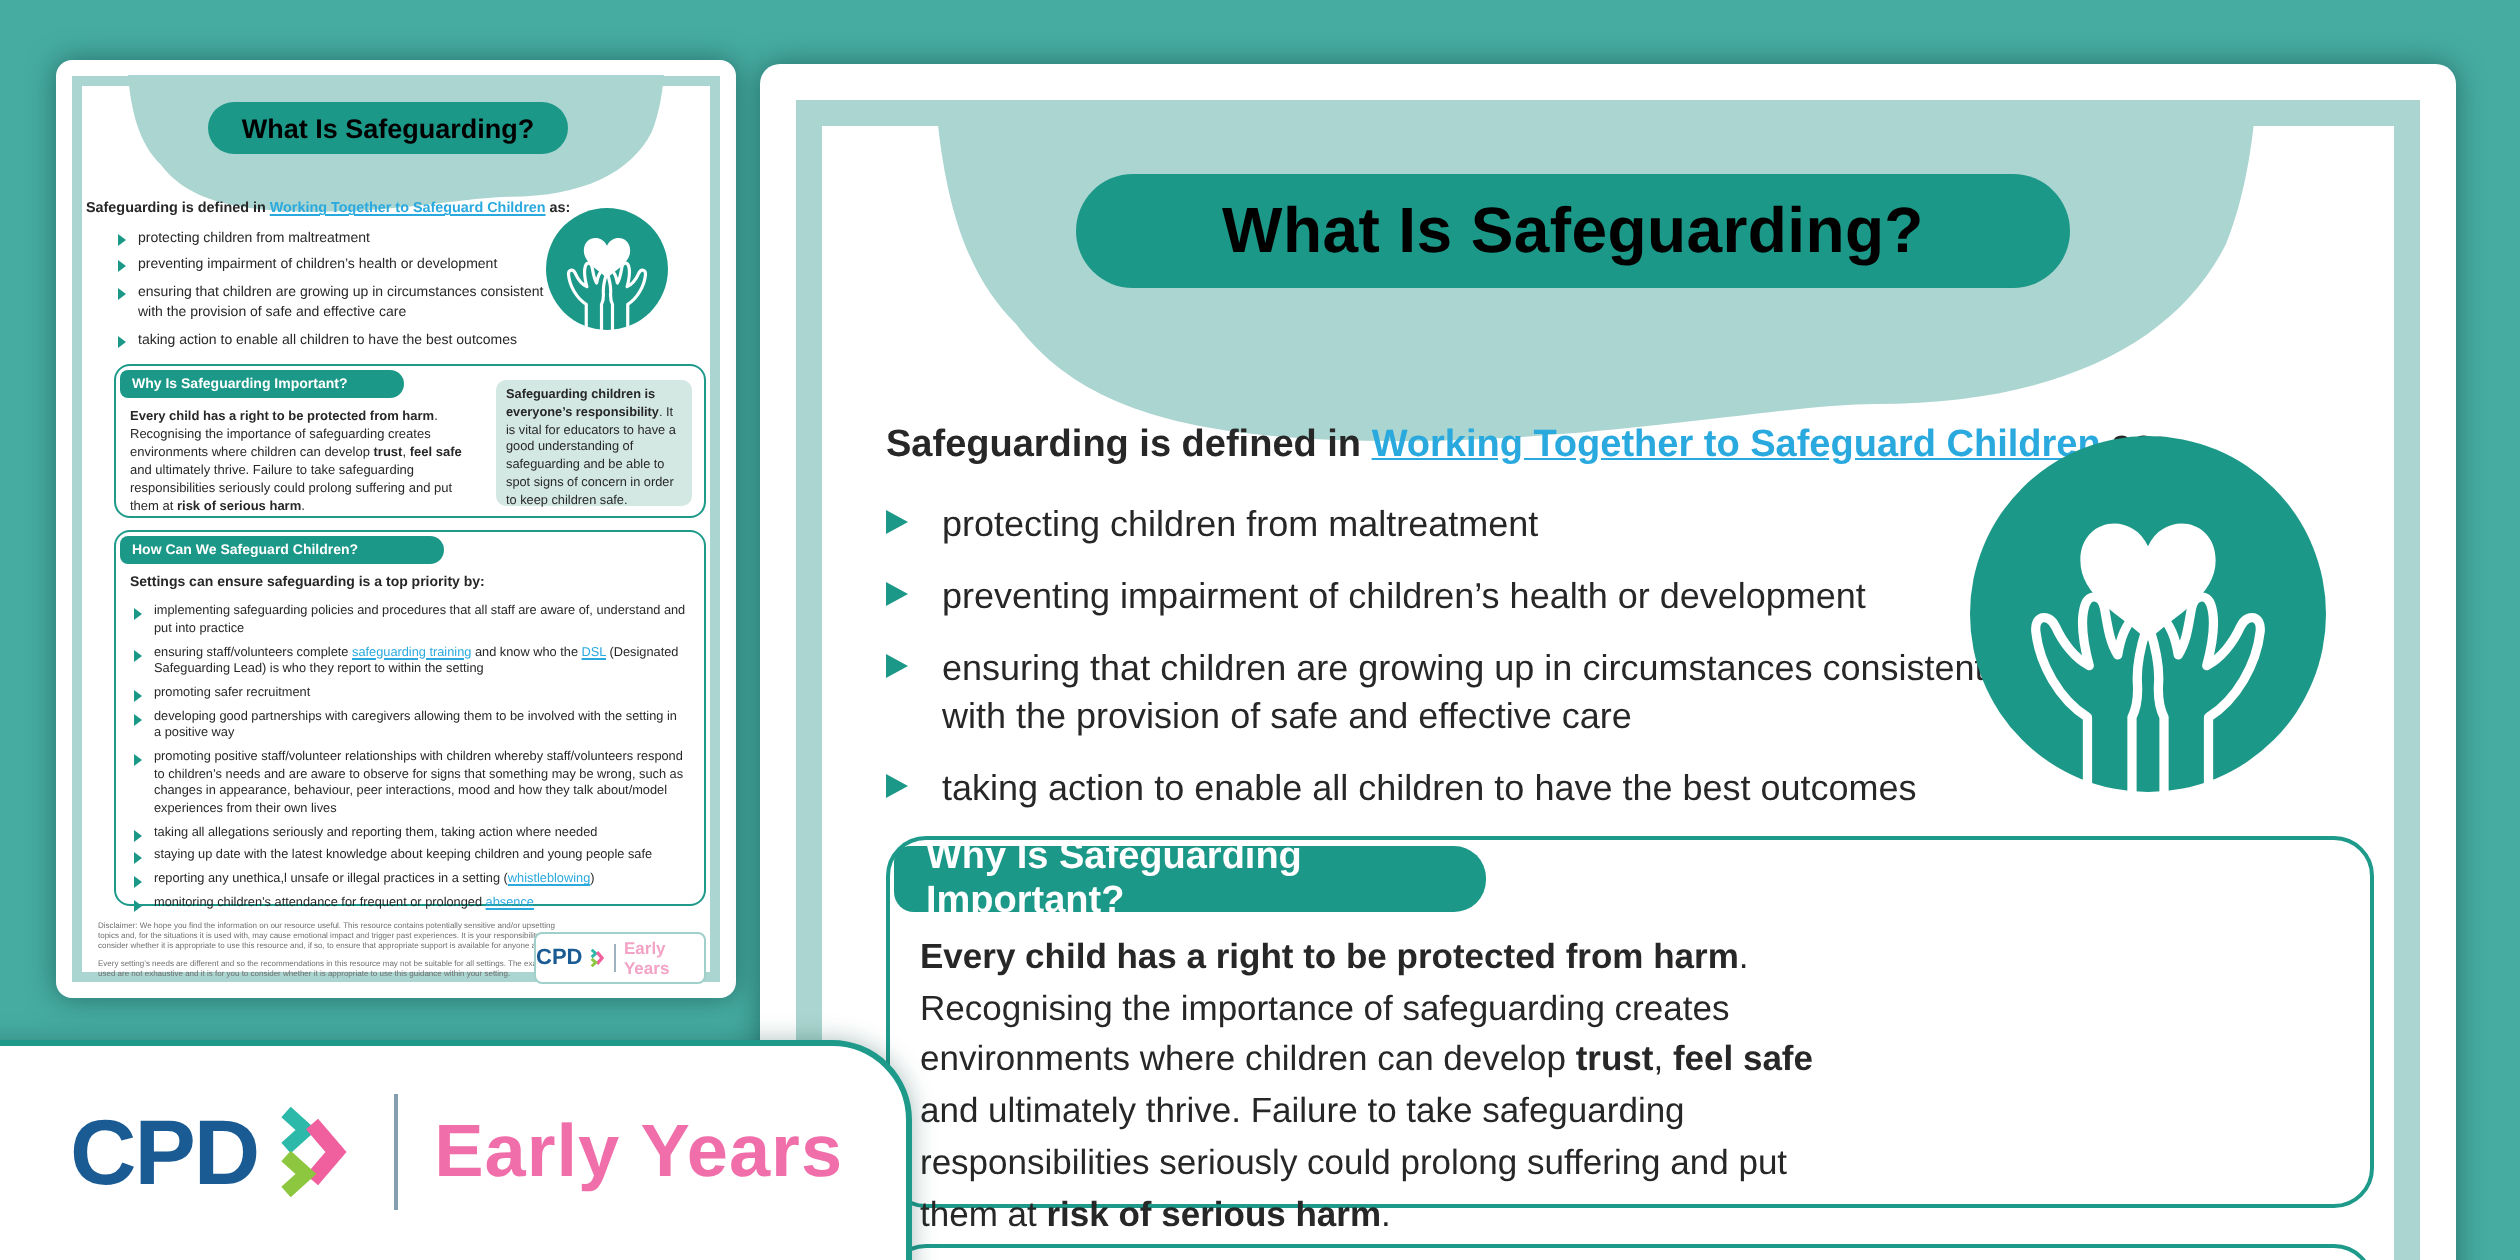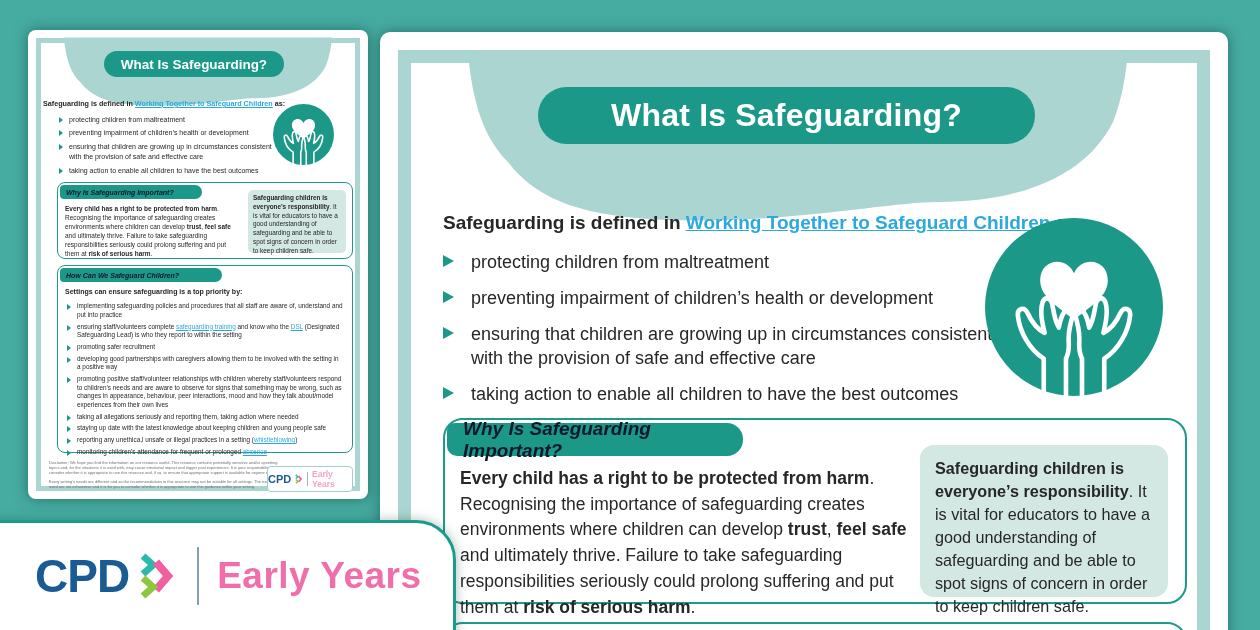--- a/index.html
+++ b/index.html
@@ -12,38 +12,38 @@
   body{font-family:"Liberation Sans", sans-serif; color:var(--ink);}
   .stage{position:relative;width:1260px;height:630px;background:var(--bg);overflow:hidden;}
 
   .page{position:absolute;background:#fff;box-shadow:0 0 14px rgba(13,62,58,.55);overflow:hidden;}
   .frame{position:absolute;pointer-events:none;border-style:solid;border-color:var(--light);}
 
   
   .main-page{left:380px;top:32px;width:848px;height:640px;border-radius:10px;}
   .main-page .frame{inset:18px;border-width:13px;}
   .blob{position:absolute;}
-  .pill{position:absolute;background:var(--teal);display:flex;align-items:center;justify-content:center;color:#ffffff;font-weight:700;}
+  .pill{position:absolute;background:var(--teal);display:flex;align-items:center;justify-content:center;color:#000000;font-weight:700;}
   .main-pill{left:158px;top:55px;width:497px;height:57px;border-radius:29px;font-size:32px;letter-spacing:.2px;}
   .main-intro{position:absolute;left:63px;top:178px;width:720px;font-size:19px;font-weight:700;line-height:1.35;}
   .lnk{color:var(--link);text-decoration:underline;}
   .b{font-weight:700;}
 
   .bullets{position:absolute;left:63px;top:212px;width:560px;}
   .b-row{display:flex;align-items:flex-start;margin-top:12px;}
   .b-row:first-child{margin-top:6px;}
   .tri{flex:0 0 auto;width:0;height:0;border-left:11px solid var(--teal);border-top:6.5px solid transparent;border-bottom:6.5px solid transparent;margin:5px 17px 0 0;}
   .b-text{font-size:18px;line-height:24px;}
 
   .heart-icon{position:absolute;}
   .main-heart{left:605px;top:186px;width:178px;height:178px;}
 
   .why-box{position:absolute;border:2px solid var(--teal-border);background:#fff;}
   .main-why{left:63px;top:386px;width:744px;height:186px;border-radius:20px;}
-  .tab{position:absolute;background:var(--teal);color:#0f172a;font-weight:700;display:flex;align-items:center;font-style:italic;}
+  .tab{position:absolute;background:var(--teal);color:#ffffff;font-weight:700;display:flex;align-items:center;}
   .main-why .tab{left:2px;top:3px;width:296px;height:33px;border-radius:8px 16px 16px 10px;padding-left:16px;font-size:19px;}
   .main-why .why-body{position:absolute;left:15px;top:46px;width:456px;font-size:17.5px;line-height:1.47;}
   .note{position:absolute;background:var(--lighter);}
   .main-why .note{left:475px;top:25px;width:248px;height:152px;border-radius:14px;padding:12px 15px;font-size:16.2px;line-height:1.42;}
   .next-box{position:absolute;left:63px;top:590px;width:744px;height:50px;border:2px solid var(--teal-border);border-radius:20px;background:#fff;}
 
   
   .thumb-page{left:28px;top:30px;width:340px;height:469px;border-radius:8px;}
   .thumb-page .frame{inset:8px;border-width:5px;}
   .thumb-pill{left:76px;top:21px;width:180px;height:26px;border-radius:13px;font-size:13.5px;}
@@ -220,21 +220,20 @@
     <svg class="heart-icon main-heart" viewBox="0 0 100 100">
       <circle cx="50" cy="50" r="50" fill="#1B9888"></circle>
       <path d="M50 31 C45.5 21 31 23 31 35 C31 45 42 50 50 57.5 C58 50 69 45 69 35 C69 23 54.5 21 50 31 Z" fill="#fff"></path>
       <path d="M33 102 L33 79 C25 74 19.5 64 18.5 55 C18 50.5 22 49.5 24 53.5 C26 58 29.5 62.5 33.5 64.5 C31.5 57 31 51.5 32.3 47.5 C33.5 44 37 44.5 37.8 48.5 C38.6 53 39.2 58 41.5 61.5 C42.3 56.5 43.8 53 46 51 C48.5 49 50.5 51 49.4 54.5 C48 59 46.8 64 47 69 C47.3 73 47 76 45.5 79 L45.5 102" fill="none" stroke="#fff" stroke-width="2.6" stroke-linecap="round" stroke-linejoin="round"></path>
       <path d="M33 102 L33 79 C25 74 19.5 64 18.5 55 C18 50.5 22 49.5 24 53.5 C26 58 29.5 62.5 33.5 64.5 C31.5 57 31 51.5 32.3 47.5 C33.5 44 37 44.5 37.8 48.5 C38.6 53 39.2 58 41.5 61.5 C42.3 56.5 43.8 53 46 51 C48.5 49 50.5 51 49.4 54.5 C48 59 46.8 64 47 69 C47.3 73 47 76 45.5 79 L45.5 102" fill="none" stroke="#fff" stroke-width="2.6" stroke-linecap="round" stroke-linejoin="round" transform="scale(-1,1) translate(-100,0)"></path>
     </svg>
 
     <div class="why-box main-why">
       <div class="tab">Why Is Safeguarding Important?</div>
       <div class="why-body"><span class="b">Every child has a right to be protected from harm</span><span>. Recognising the importance of safeguarding creates environments where children can develop </span><span class="b">trust</span><span>, </span><span class="b">feel safe</span><span> and ultimately thrive. Failure to take safeguarding responsibilities seriously could prolong suffering and put them at </span><span class="b">risk of serious harm</span><span>.</span></div>
-      <div class="note"><span class="b">Safeguarding children is everyone’s responsibility</span><span>. It is vital for educators to have a good understanding of safeguarding and be able to spot signs of concern in order to keep children safe.</span></div>
     </div>
 
     <div class="next-box"></div>
   </div>
 
   <div class="brand-card">
     <div class="brand-row">
       <span class="cpd-text">CPD</span>
       <svg width="38" height="48" viewBox="0 0 38 48">
         <path d="M4 4 L14 13 L4 22" stroke="#2CB9A9" stroke-width="7" fill="none"></path>

